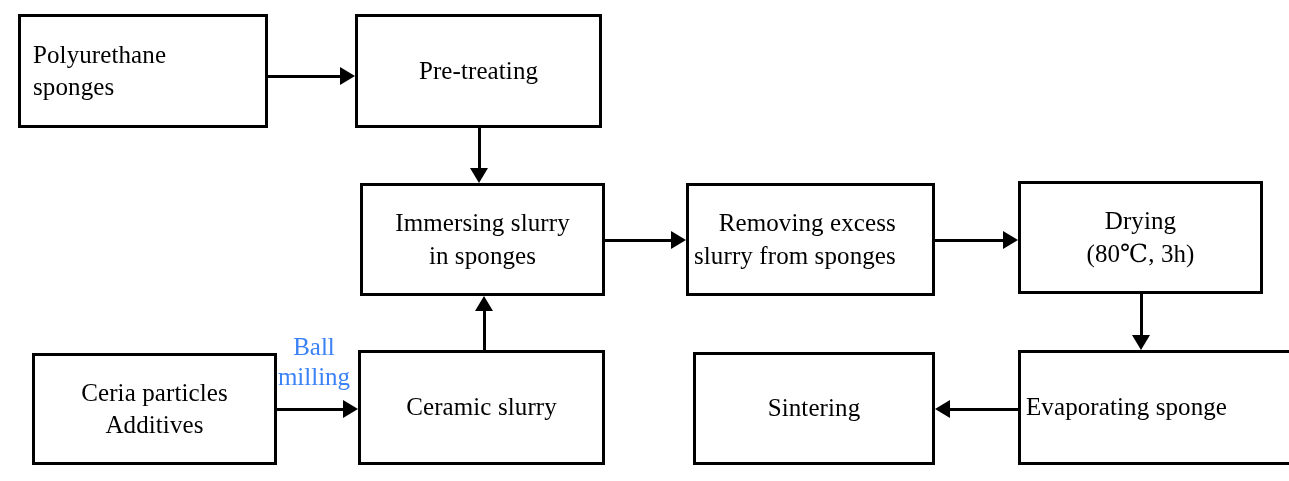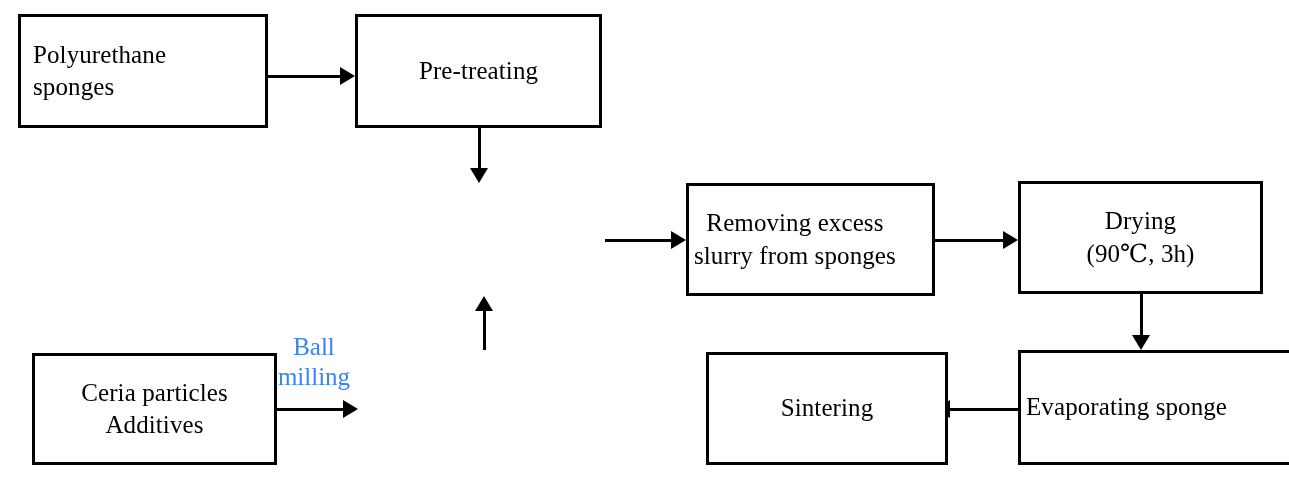--- a/index.html
+++ b/index.html
@@ -29,21 +29,21 @@
     z-index: 2;
   }
   .node .node-label {
     display: block;
     white-space: pre-line;
     font-size: 25px;
     letter-spacing: 0.1px;
   }
   .align-left { justify-content: flex-start; padding-left: 12px; text-align: left; }
   .align-center { justify-content: center; text-align: center; }
-  .align-tight { justify-content: flex-start; padding-left: 5px; text-align: center; }
+  .align-tight { justify-content: flex-start; padding-left: 5px; text-align: right; }
 
   
   .edge { position: absolute; z-index: 1; }
   .edge-line-h {
     position: absolute;
     height: 0;
     border-top: 3px solid #000000;
   }
   .edge-line-v {
     position: absolute;
@@ -92,38 +92,45 @@
 
   <div class="node align-left" style="left: 18px; top: 14px; width: 250px; height: 114px;">
     <span class="node-label">Polyurethane
 sponges</span>
   </div>
 
   <div class="node align-center" style="left: 355px; top: 14px; width: 247px; height: 114px;">
     <span class="node-label">Pre-treating</span>
   </div>
 
+  <div class="node align-center" style="left: 360px; top: 183px; width: 245px; height: 113px;">
+    <span class="node-label">Immersing slurry
+in sponges</span>
+  </div>
 
   <div class="node align-tight" style="left: 686px; top: 183px; width: 249px; height: 113px;">
     <span class="node-label">Removing excess
 slurry from sponges</span>
   </div>
 
   <div class="node align-center" style="left: 1018px; top: 181px; width: 245px; height: 113px;">
     <span class="node-label">Drying
-(90℃, 3h)</span>
+(80℃, 3h)</span>
   </div>
 
   <div class="node align-center" style="left: 32px; top: 353px; width: 245px; height: 112px;">
     <span class="node-label">Ceria particles
 Additives</span>
   </div>
 
+  <div class="node align-center" style="left: 358px; top: 350px; width: 247px; height: 115px;">
+    <span class="node-label">Ceramic slurry</span>
+  </div>
 
-  <div class="node align-center" style="left: 693px; top: 352px; width: 242px; height: 113px; margin-left: 13px;">
+  <div class="node align-center" style="left: 693px; top: 352px; width: 242px; height: 113px;">
     <span class="node-label">Sintering</span>
   </div>
 
   <div class="node align-tight" style="left: 1018px; top: 350px; width: 285px; height: 115px;">
     <span class="node-label">Evaporating sponge</span>
   </div>
 
   <div class="edge">
     <div class="edge-line-h" style="left:268px; top:75px; width:72px;"></div>
     <div class="arrow-head arrow-right" style="left:340px; top:67px;"></div>

